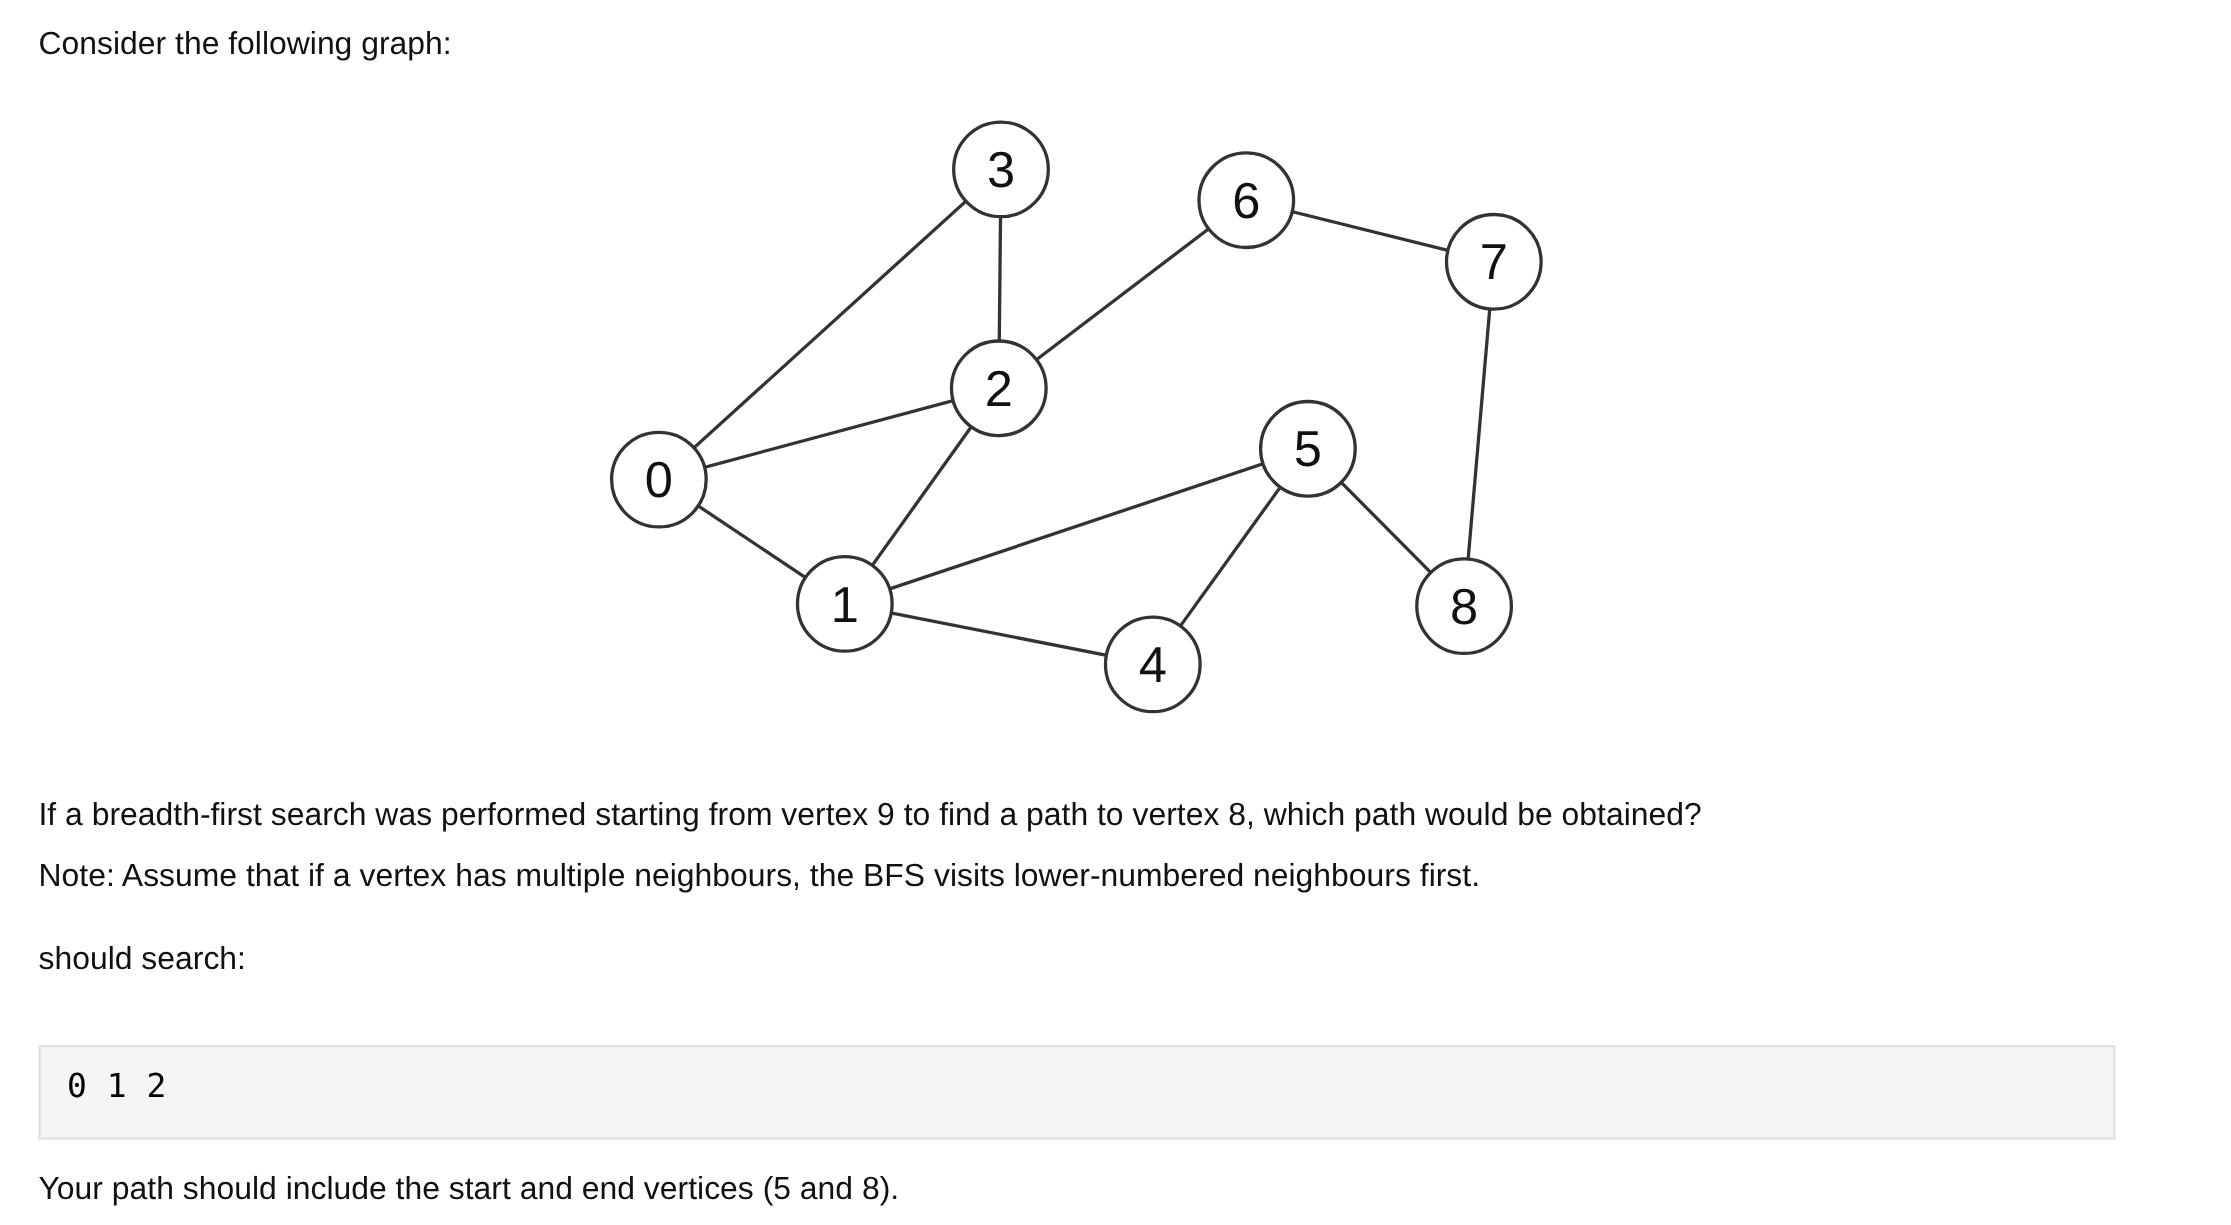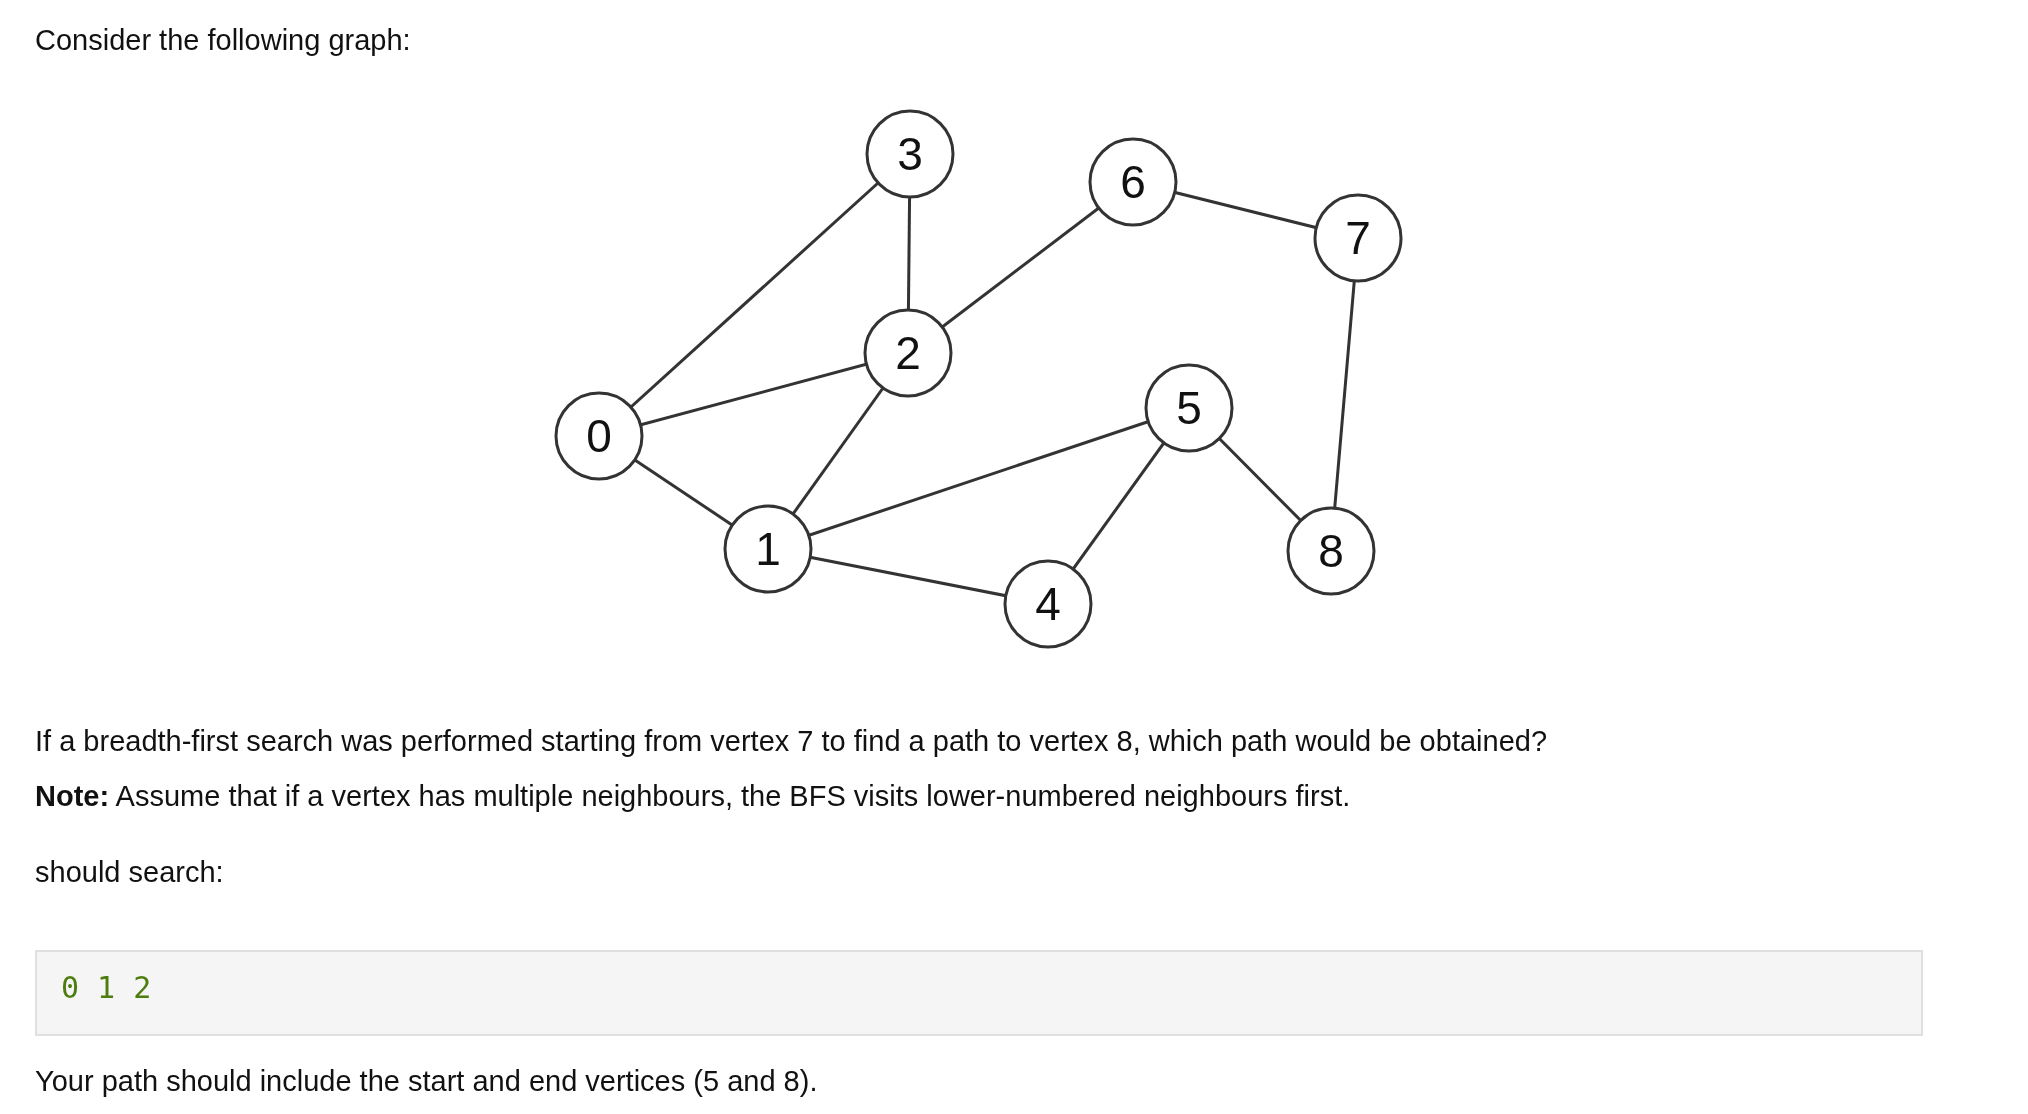--- a/index.html
+++ b/index.html
@@ -39,25 +39,25 @@
     top: 950px;
     width: 1888px;
     height: 86px;
     background: #f5f5f5;
     border: 2px solid #e0e0e0;
     padding: 18px 24px;
   }
   #code-box code {
     font-family: "DejaVu Sans Mono", monospace;
     font-size: 30px;
-    color: #4d7c0f;
+    color: #000000;
     white-space: pre;
   }
   #footer { top: 1061px; }
-  strong { font-weight: bold; text-align: right; }
+  strong { font-weight: normal; text-align: right; }
 </style>
 </head>
 <body>
 
 <div id="intro" class="textline">Consider the following graph:</div>
 
 <svg id="graph-svg" width="2028" height="700" viewBox="0 0 2028 700">
     <line x1="599" y1="436" x2="768" y2="549" class="edge" stroke="#333333"></line>
     <line x1="599" y1="436" x2="908" y2="353" class="edge" stroke="#333333"></line>
     <line x1="599" y1="436" x2="910" y2="154" class="edge" stroke="#333333"></line>
@@ -83,21 +83,21 @@
     <circle cx="1189" cy="408" r="43" class="node" fill="#ffffff" stroke="#333333"></circle>
     <text x="1189" y="408" dy="16" class="node-label" fill="#111111">5</text>
     <circle cx="1133" cy="182" r="43" class="node" fill="#ffffff" stroke="#333333"></circle>
     <text x="1133" y="182" dy="16" class="node-label" fill="#111111">6</text>
     <circle cx="1358" cy="238" r="43" class="node" fill="#ffffff" stroke="#333333"></circle>
     <text x="1358" y="238" dy="16" class="node-label" fill="#111111">7</text>
     <circle cx="1331" cy="551" r="43" class="node" fill="#ffffff" stroke="#333333"></circle>
     <text x="1331" y="551" dy="16" class="node-label" fill="#111111">8</text>
   </svg>
 
-<div id="question" class="textline">If a breadth-first search was performed starting from vertex 7 to find a path to vertex 8, which path would be obtained?</div>
+<div id="question" class="textline">If a breadth-first search was performed starting from vertex 9 to find a path to vertex 8, which path would be obtained?</div>
 
 <div id="note" class="textline">
   <strong>Note:</strong><span> Assume that if a vertex has multiple neighbours, the BFS visits lower-numbered neighbours first.</span>
 </div>
 
 <div id="instructions" class="textline">
   <div>should search:</div>
 </div>
 
 <div id="code-box">

